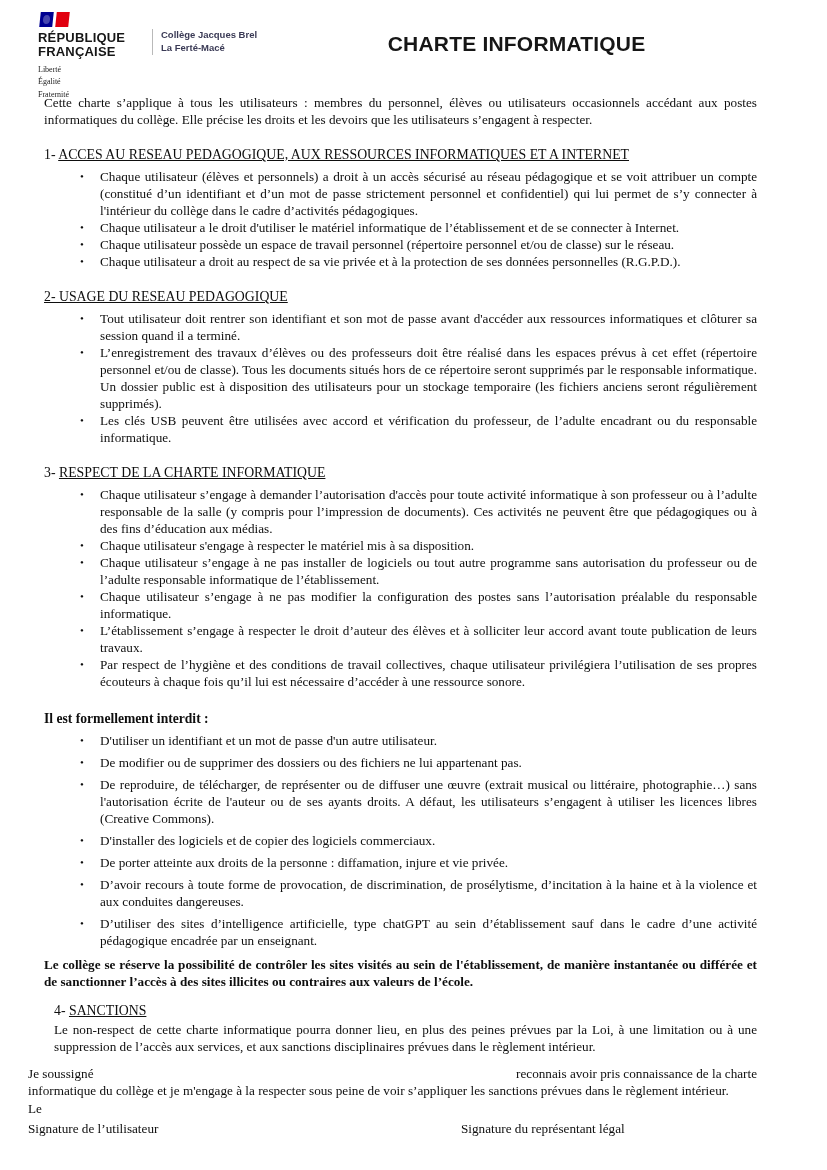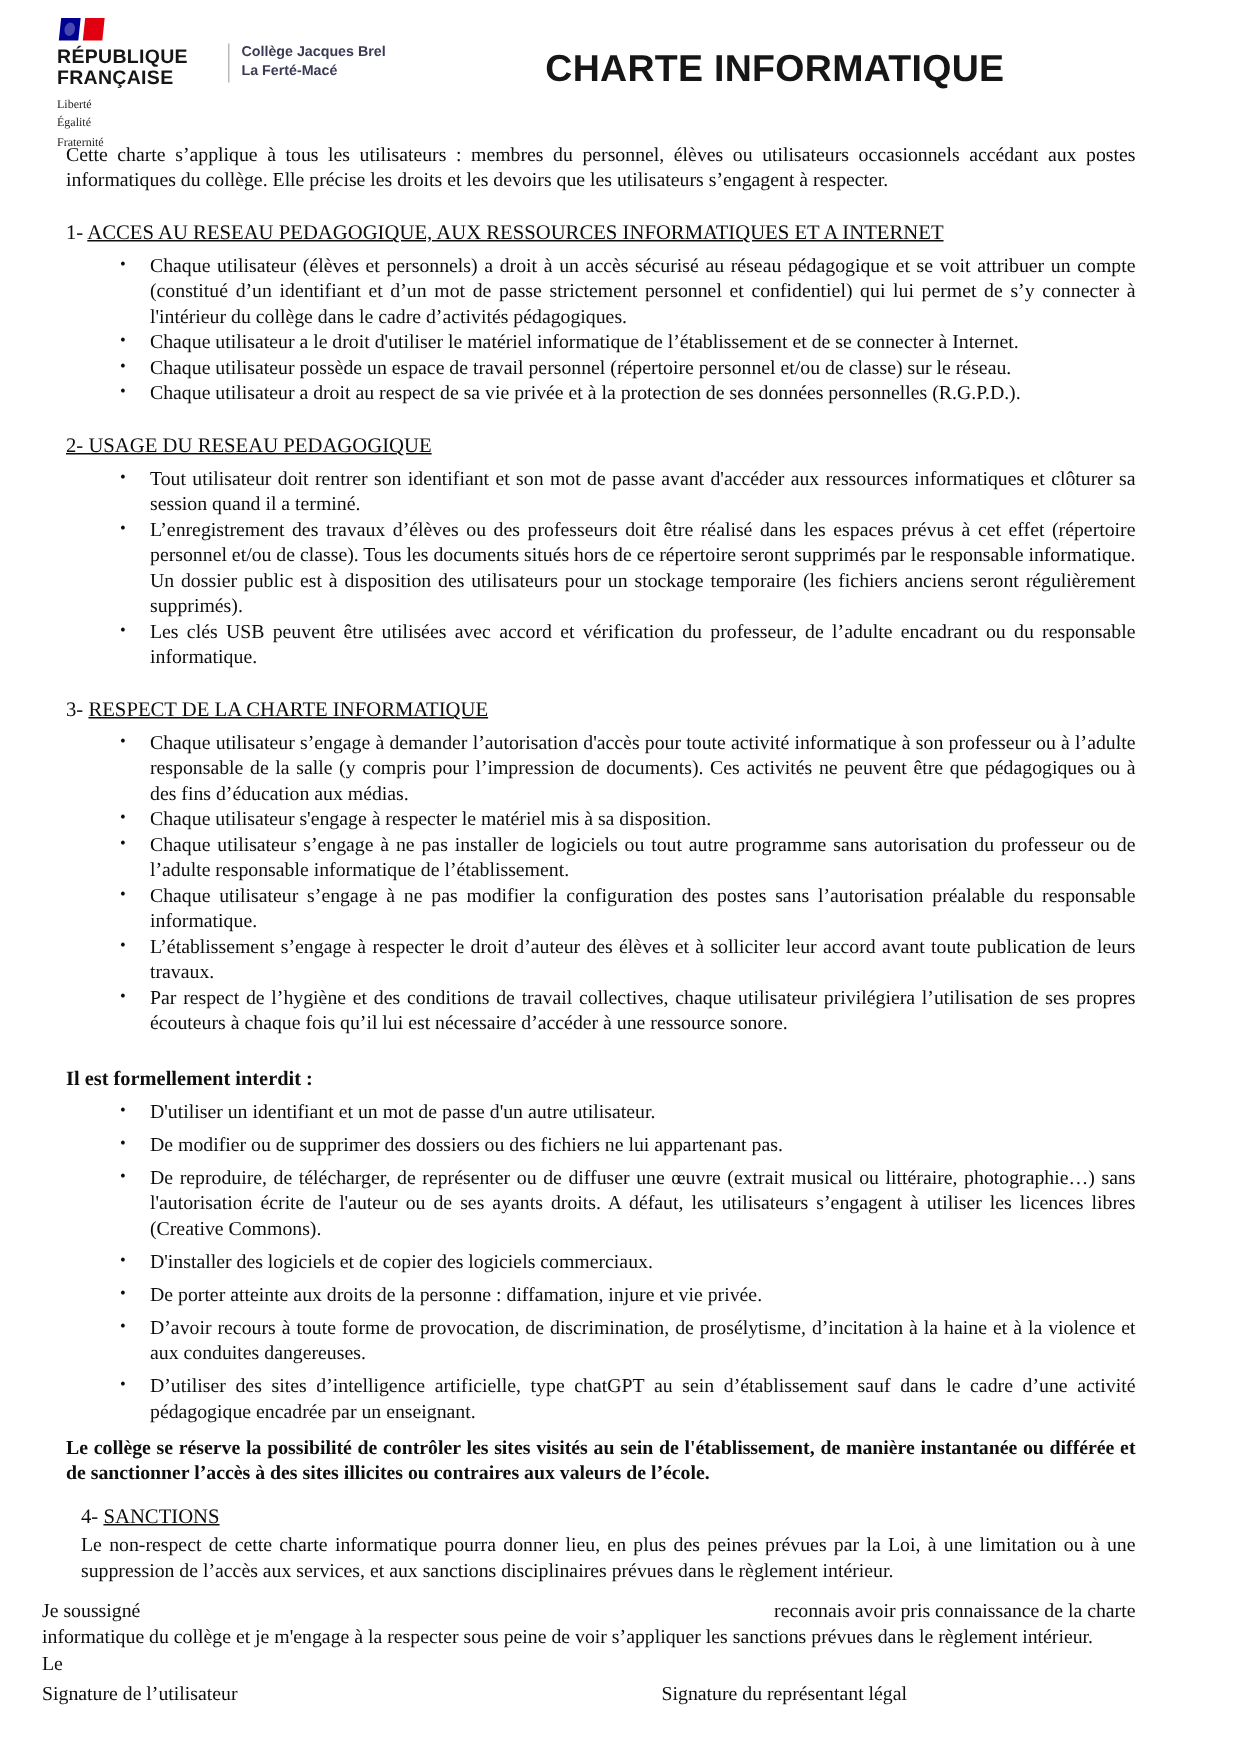--- a/index.html
+++ b/index.html
@@ -17,42 +17,42 @@
   .brand{width:92px;flex:0 0 auto;}
   .flag{display:flex;gap:3px;height:16px;margin-bottom:3px;margin-left:2px;}
   .flag .blue,.flag .red{width:13px;height:15px;transform:skewX(-6deg);}
   .flag .blue{position:relative;}
   .flag .blue::after{content:"";position:absolute;left:3px;top:3px;width:7px;height:9px;border-radius:50%;background:rgba(255,255,255,.28);}
   .rf-name{font-family:"Liberation Sans",sans-serif;font-weight:700;font-size:13px;line-height:1.08;color:#161616;letter-spacing:.2px;}
   .motto{margin-top:5px;font-size:8px;line-height:1.55;color:#222;}
   .school{border-left:1px solid #b9b9b9;padding-left:8px;margin-left:22px;margin-top:17px;
           font-family:"Liberation Sans",sans-serif;font-weight:700;font-size:9.5px;line-height:1.35;color:#3a3a55;}
   .title-wrap{flex:1;display:flex;justify-content:center;}
-  .doc-title{margin-top:20px;font-family:"Liberation Sans",sans-serif;font-weight:700;font-size:25px;color:#161616;letter-spacing:.2px;}
+  .doc-title{margin-top:20px;font-family:"Liberation Sans",sans-serif;font-weight:700;font-size:21px;color:#161616;letter-spacing:.2px;}
   
   .body{padding:14px 59px 0 44px;font-size:13.2px;line-height:17px;}
   p{margin:0;}
   .just{text-align:justify;}
   .sec-h{margin:18px 0 0 0;font-weight:400;font-size:13.8px;line-height:17px;}
   .hp{white-space:pre;}
   .hu{text-decoration:underline;}
   ul{list-style:none;margin:5px 0 0 0;padding:0 0 0 34px;}
   li{position:relative;padding-left:22px;text-align:justify;line-height:17px;}
   li::before{content:"\2022";position:absolute;left:2px;top:0;font-size:11px;}
   ul.spaced li{margin-bottom:5px;}
   .interdit-label{margin-top:20px;font-weight:700;font-size:13.6px;}
   .notice{margin-top:7px;font-weight:700;text-align:justify;}
   .sec4{padding-left:10px;margin-top:12px;}
   .sec4 p{margin-top:2px;text-align:justify;}
   
   .sig-block{margin:10px 0 0 -16px;width:calc(100% + 16px);}
   .sig-line1{display:flex;justify-content:space-between;}
   .sig-cont{text-align:justify;}
   .sig-le{margin-top:1px;}
-  .sig-labels{display:flex;margin-top:3px;}
+  .sig-labels{display:flex;margin-top:3px;gap:20px;}
   .sig-labels .l{width:413px;flex:0 0 auto;}
 </style>
 </head>
 <body>
 
 <div class="page">
 
   <div class="header">
     <div class="brand">
       <div class="flag">

